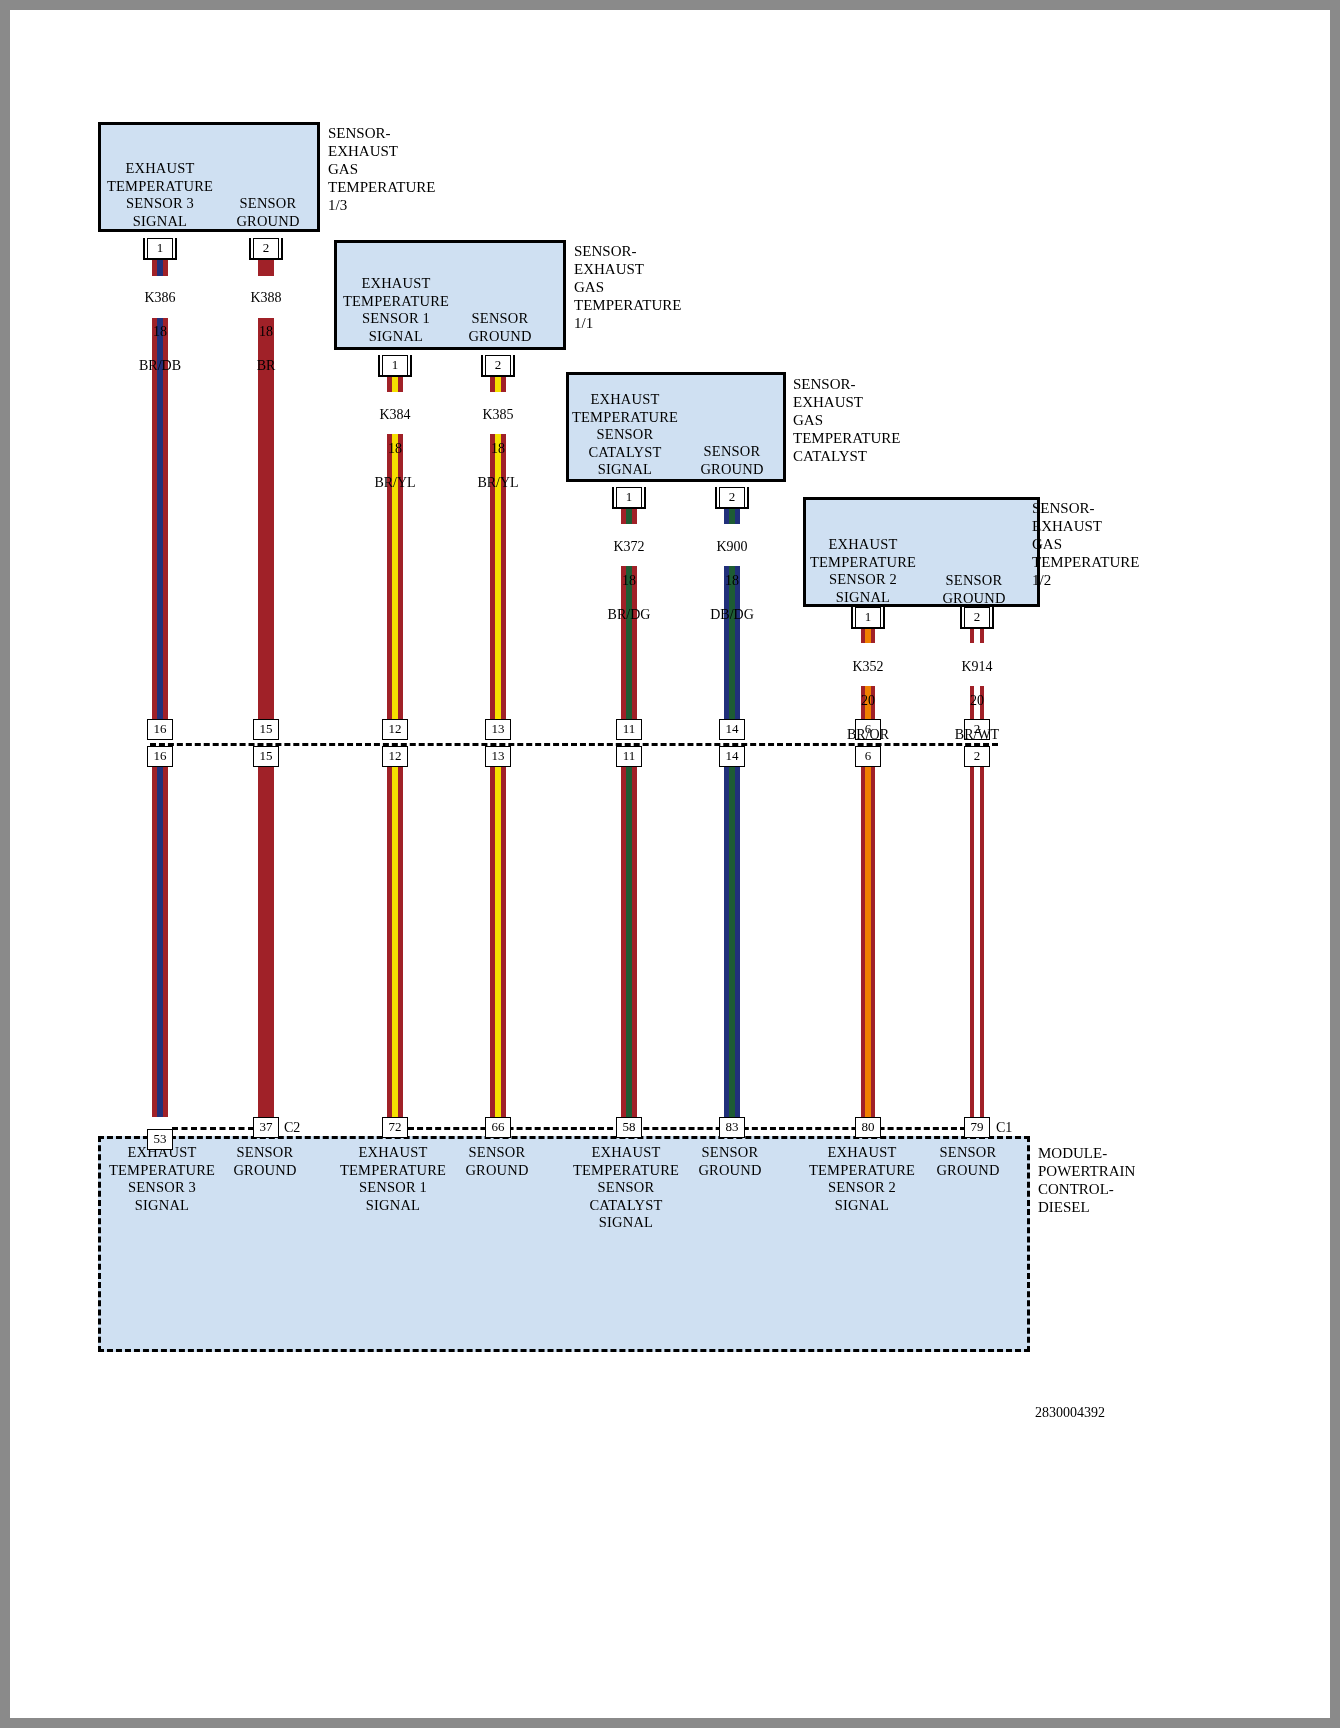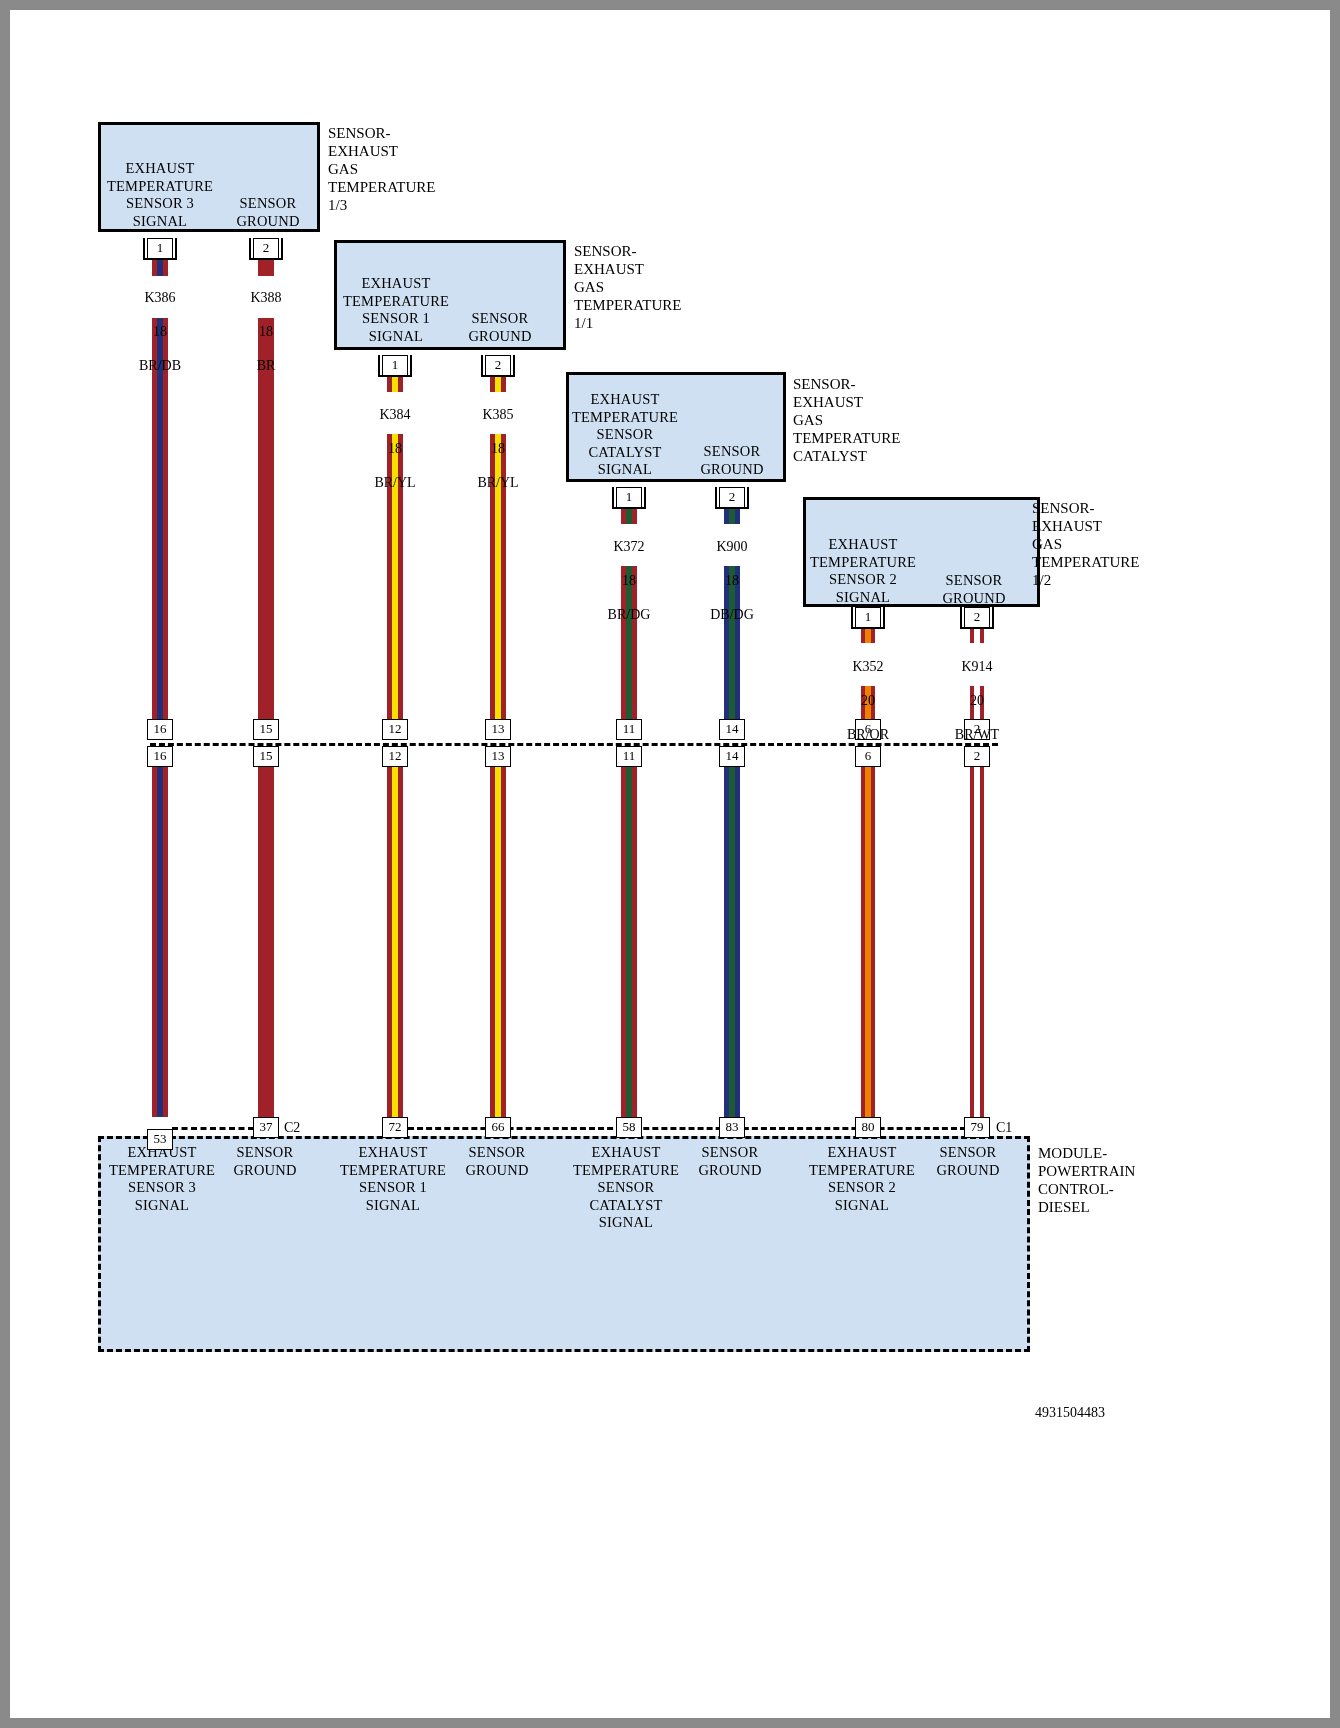--- a/index.html
+++ b/index.html
@@ -408,16 +408,16 @@
 SENSOR 2
 SIGNAL</div>
     <div class="boxcol" style="left:908px;top:1134px;width:100px;">SENSOR
 GROUND</div>
 
     <div class="pcmlabel" style="left:1028px;top:1134px;">MODULE-
 POWERTRAIN
 CONTROL-
 DIESEL</div>
 
-    <div class="drawno" style="left:1025px;top:1395px;">4931504483</div>
+    <div class="drawno" style="left:1025px;top:1395px;">2830004392</div>
 
   </div>
 </div>
 
 </body></html>

